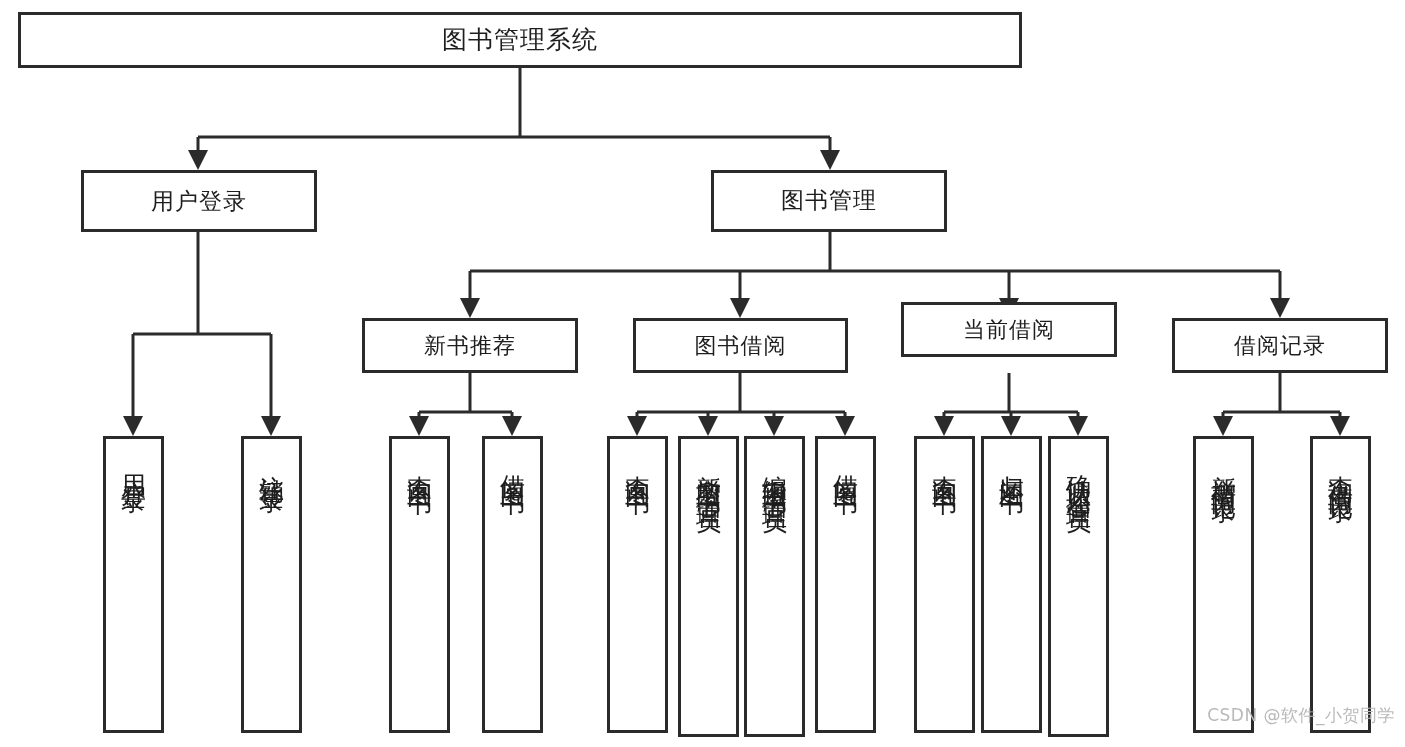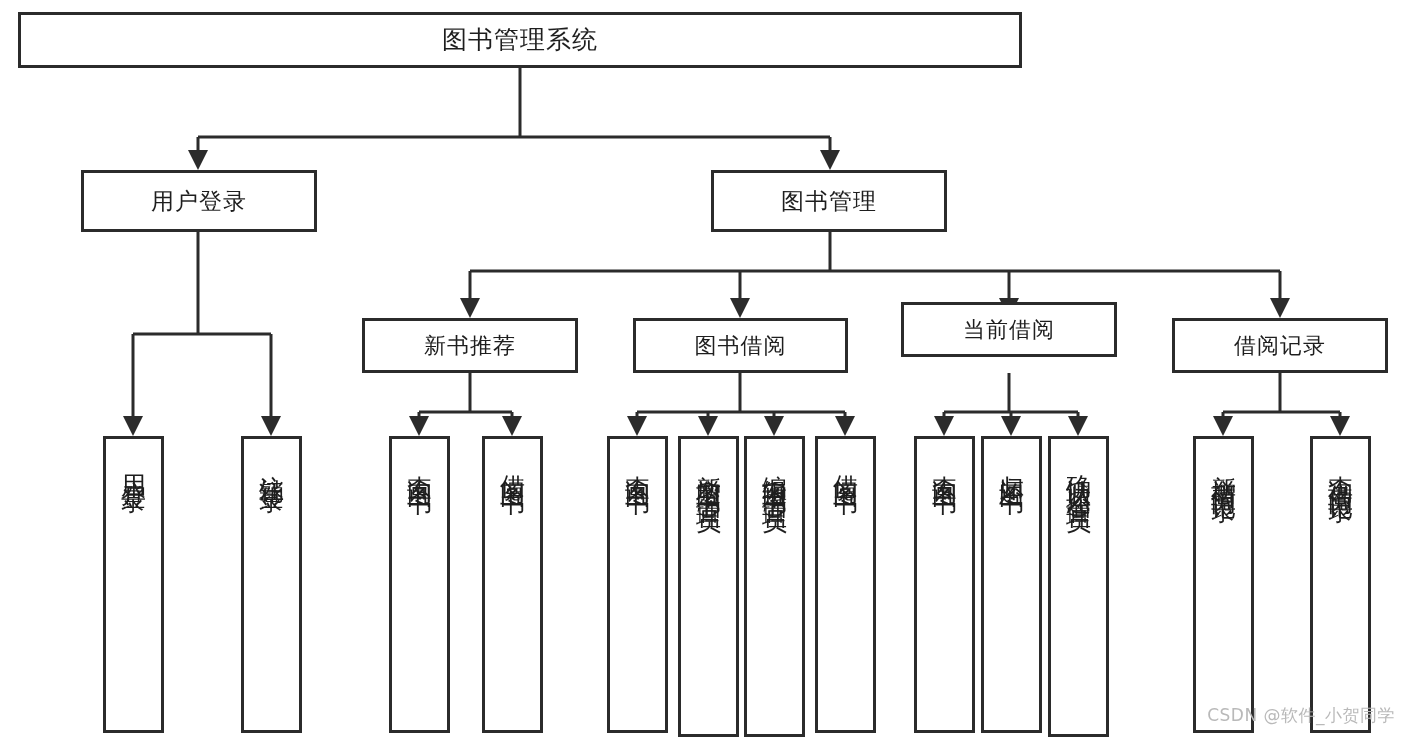--- a/index.html
+++ b/index.html
@@ -153,21 +153,21 @@
   </svg>
 
   <div class="node root" style="left:18px; top:12px; width:1004px; height:56px;">
     <span class="label">图书管理系统</span>
   </div>
 
   <div class="node l2" style="left:81px; top:170px; width:236px; height:62px;">
     <span class="label">用户登录</span>
   </div>
 
-  <div class="node l2" style="left:711px; top:170px; width:236px; height:62px;">
+  <div class="node l2" style="left:711px; top:170px; width:236px; height:62px;font-family:Liberation Serif, serif;">
     <span class="label">图书管理</span>
   </div>
 
   <div class="node l3" style="left:633px; top:318px; width:215px; height:55px;">
     <span class="label">图书借阅</span>
   </div>
 
   <div class="node l3" style="left:362px; top:318px; width:216px; height:55px;">
     <span class="label">新书推荐</span>
   </div>

